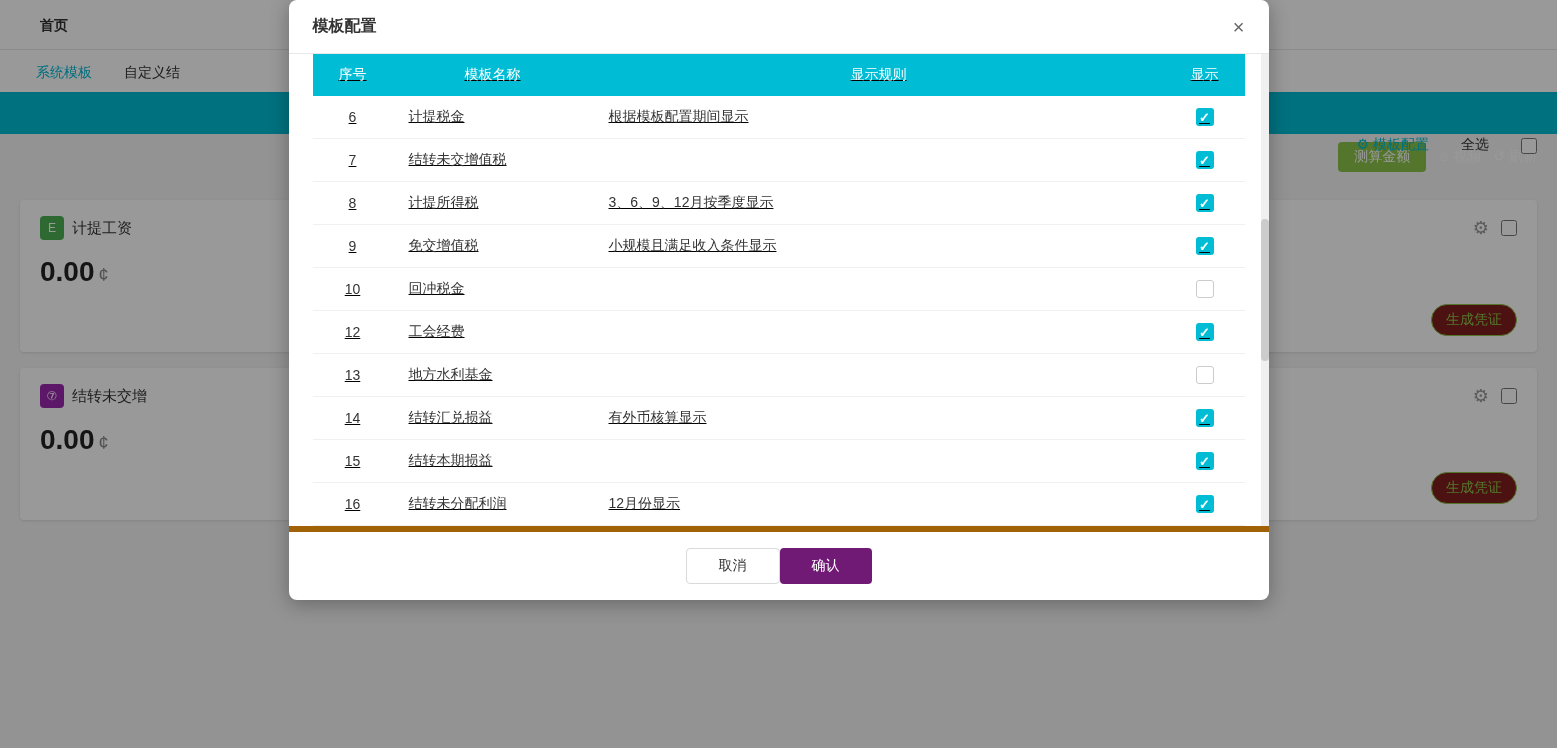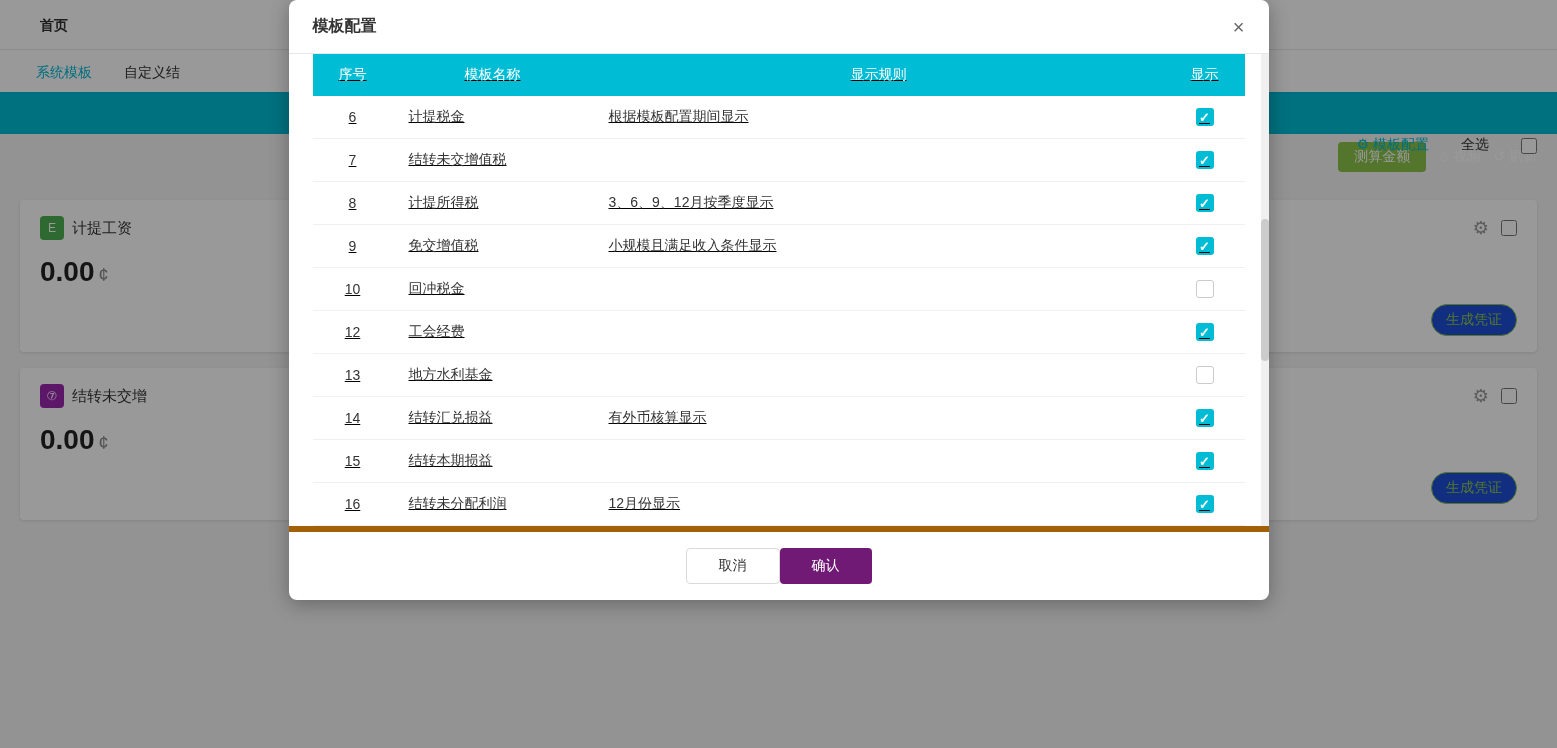--- a/index.html
+++ b/index.html
@@ -106,21 +106,21 @@
     .card-title { font-size: 15px; color: #333; font-weight: 500; }
     .card-amount { font-size: 28px; font-weight: bold; color: #222; margin: 8px 0; }
     .card-right {
       margin-left: auto;
       display: flex;
       align-items: center;
       gap: 12px;
     }
     .gear-icon { color: #999; cursor: pointer; font-size: 18px; }
     .btn-generate {
-      background: #1d4ed8;
+      background: #7f1d1d;
       color: #8bc34a;
       border: 1px solid #8bc34a;
       padding: 6px 14px;
       border-radius: 16px;
       cursor: pointer;
       font-size: 14px;
     }
 
     
     .overlay {

